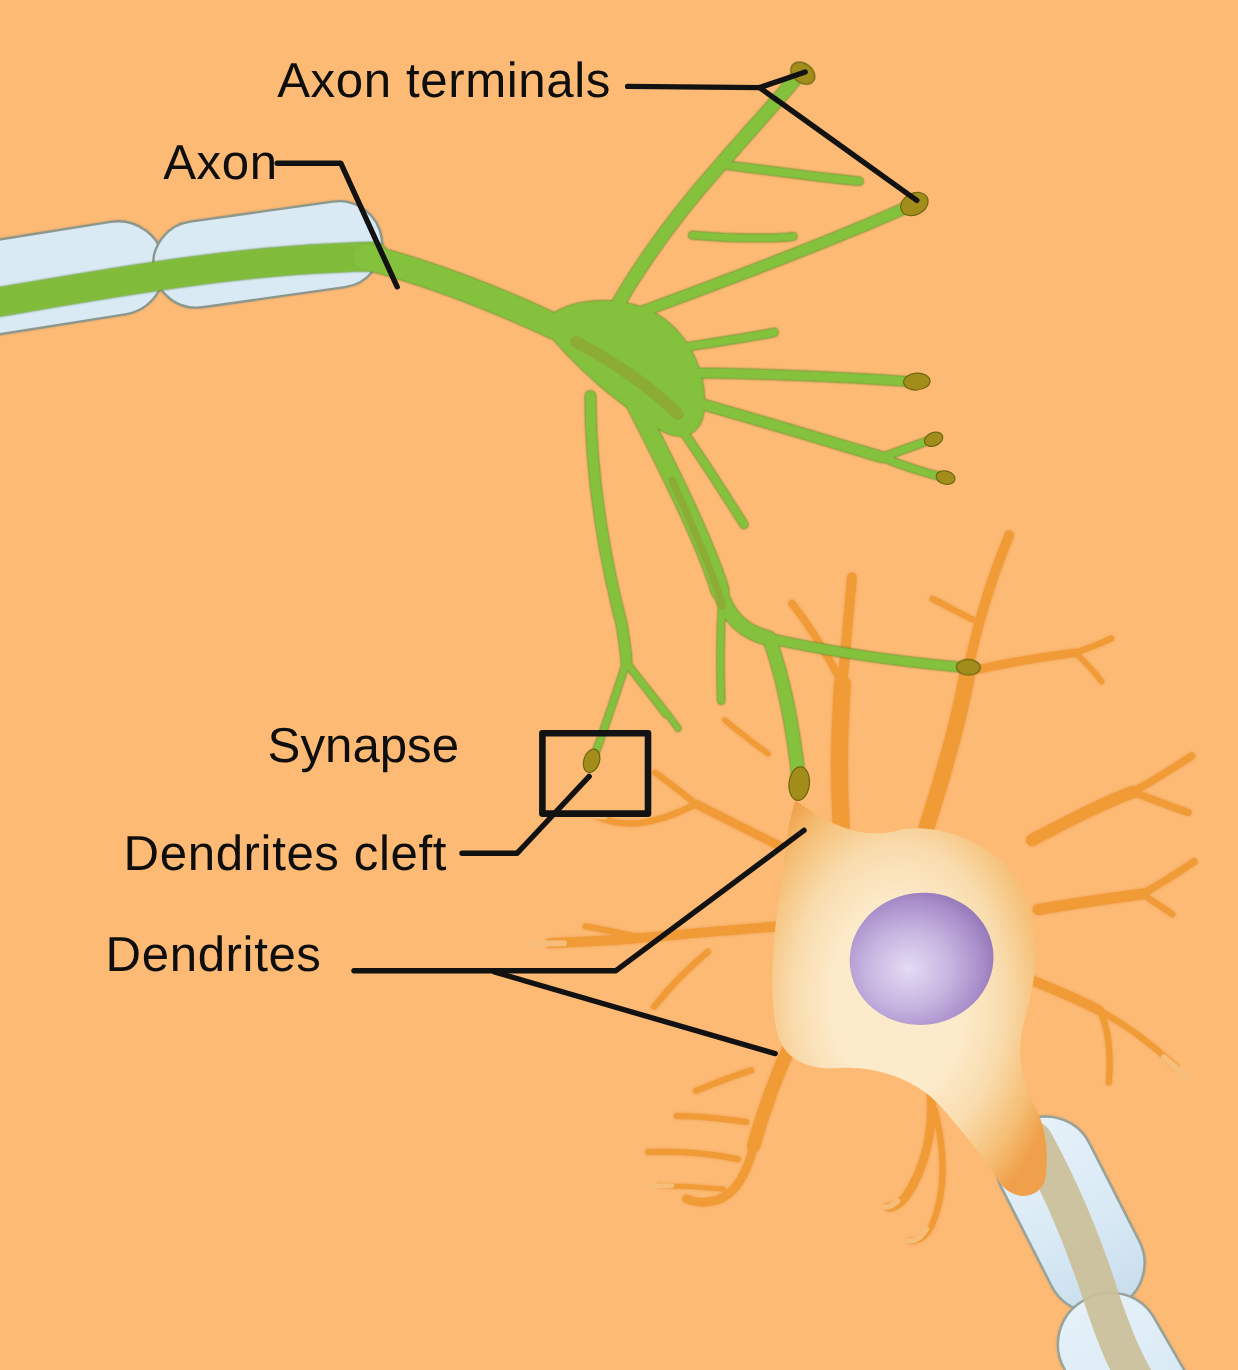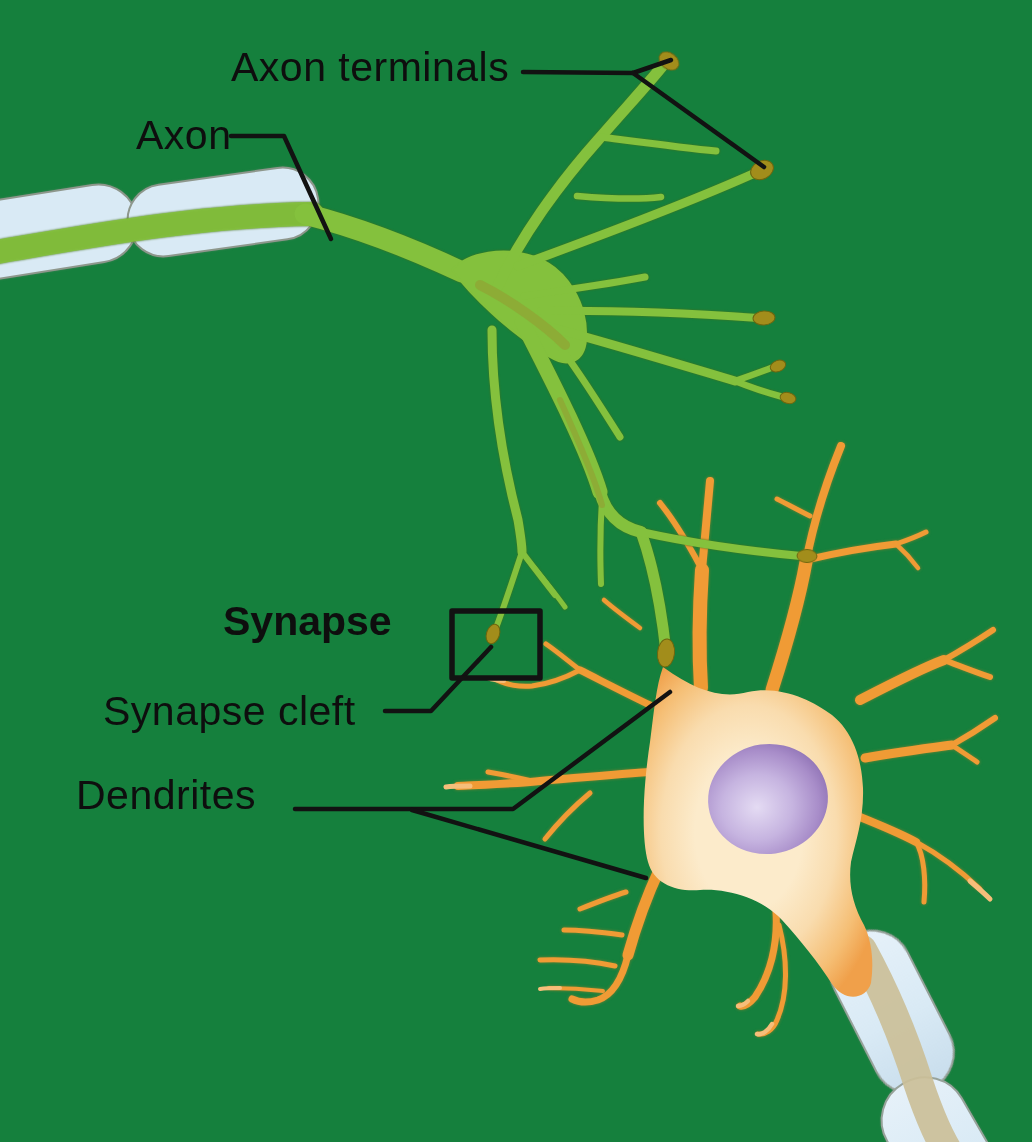--- a/index.html
+++ b/index.html
@@ -1,21 +1,21 @@
 <!DOCTYPE html>
 <html><head>
 <meta charset="utf-8">
 <style>
   html,body{margin:0;padding:0;background:#ffffff;}
-  #stage{position:relative;width:1032px;height:1142px;background:#15803d;overflow:hidden;
+  #stage{position:relative;width:1032px;height:1142px;background:#fdba74;overflow:hidden;
          font-family:"Liberation Sans",sans-serif;}
   #art{position:absolute;left:0;top:0;}
   .label{position:absolute;font:400 41px/1 "Liberation Sans",sans-serif;letter-spacing:.5px;
          color:#0e0e0e;white-space:nowrap;}
-  .label--semibold{font-weight:700;letter-spacing:0;}
+  .label--semibold{font-weight:400;letter-spacing:0;}
   .g-soft{filter:drop-shadow(0 0 1.1px #45701a);}
   .o-soft{filter:drop-shadow(0 0 1.4px rgba(220,128,36,.55));}
   .m-soft{filter:drop-shadow(0 0 1px rgba(120,130,120,.4));}
 </style>
 </head>
 <body>
 
 <div id="stage">
 
 <svg id="art" width="1032" height="1142" viewBox="0 0 1032 1142">
@@ -176,16 +176,16 @@
     <path d="M385,711 L431,711 L491,647"></path>
     <path d="M295,809 L513,809 L670,692"></path>
     <path d="M412,810 L646,878"></path>
     <rect x="452" y="611" width="88" height="67" stroke-width="5.5"></rect>
   </g>
 </svg>
 
 <div class="label" style="left:231px;top:47px">Axon terminals</div>
 <div class="label" style="left:136px;top:115px">Axon</div>
 <div class="label label--semibold" style="left:223px;top:601px">Synapse</div>
-<div class="label" style="left:103px;top:691px">Synapse cleft</div>
-<div class="label" style="left:76px;top:775px">Dendrites</div>
+<div class="label" style="left:103px;top:691px">Dendrites cleft</div>
+<div class="label" style="left:88px;top:775px">Dendrites</div>
 
 </div>
 
 </body></html>

